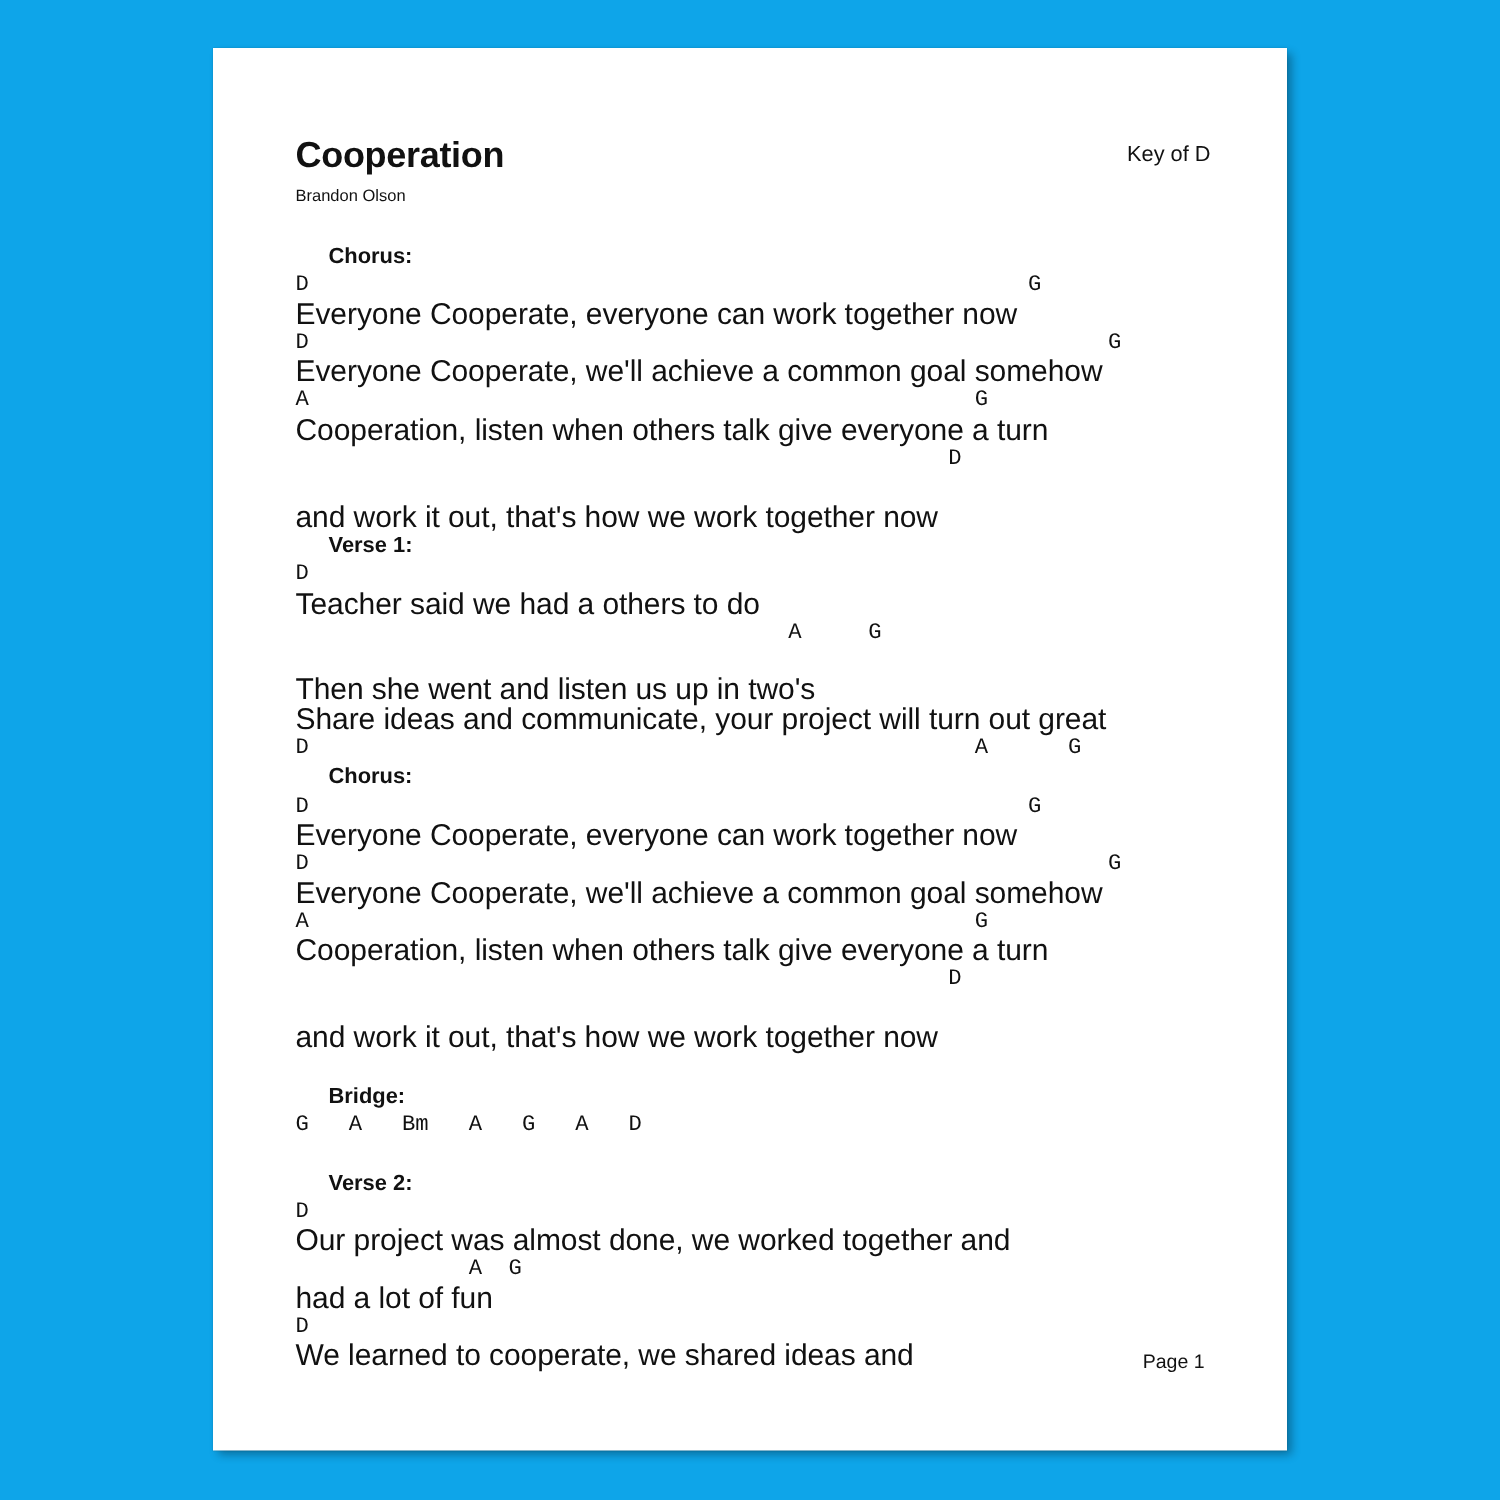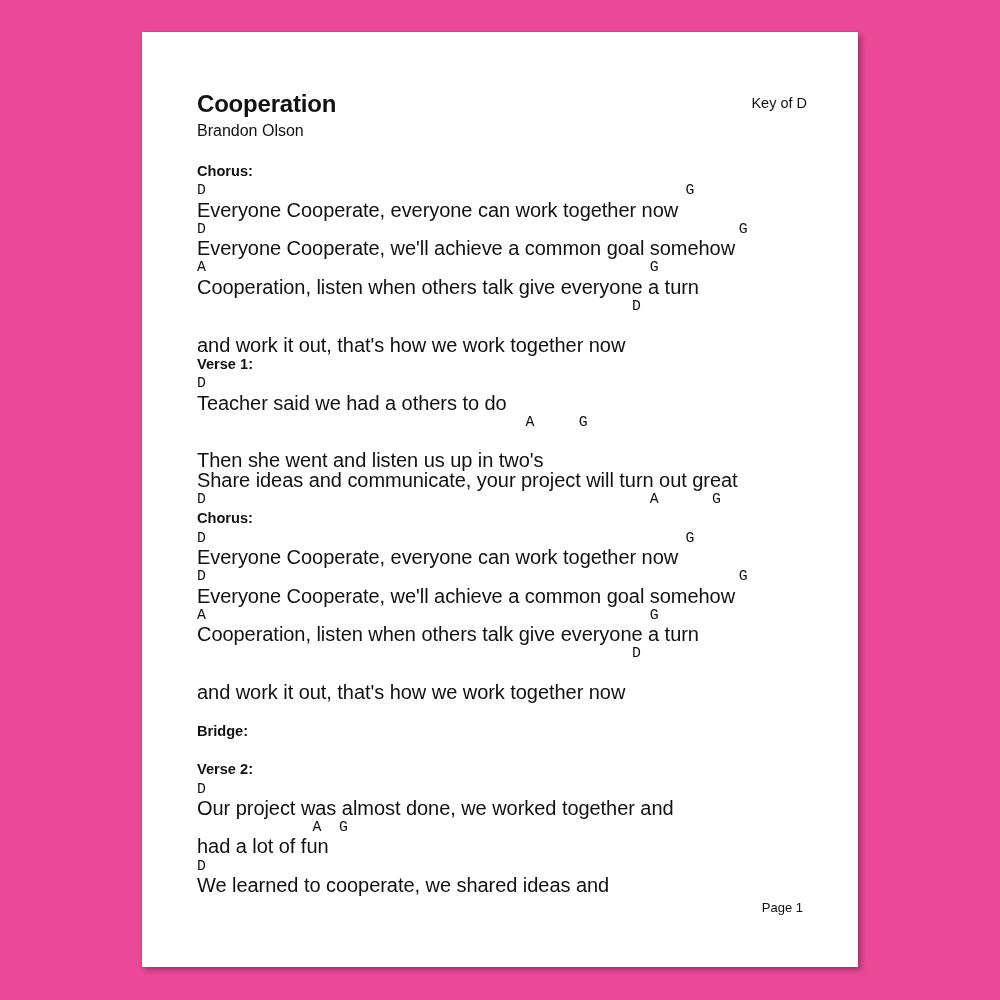--- a/index.html
+++ b/index.html
@@ -12,21 +12,21 @@
     height: 1000px;
     background: #ffffff;
     font-family: "Liberation Sans", sans-serif;
     overflow: hidden;
   }
 
   #viewport {
     position: relative;
     width: 1000px;
     height: 1000px;
-    background: #ec4899;
+    background: #0ea5e9;
   }
 
   
   #page-sheet {
     position: absolute;
     left: 142px;
     top: 32px;
     width: 716px;
     height: 935px;
     background: #ffffff;
@@ -43,21 +43,21 @@
   }
   #song-title {
     font-size: 24px;
     font-weight: bold;
     color: #111111;
     letter-spacing: -0.2px;
     line-height: 28px;
     margin: 0;
   }
   #song-author {
-    font-size: 16px;
+    font-size: 11px;
     font-weight: normal;
     color: #111111;
     line-height: 20px;
     margin: 0;
     padding-top: 3px;
   }
   #key-signature {
     position: absolute;
     right: 0;
     top: 5px;
@@ -76,20 +76,21 @@
 
   .line {
     line-height: 19.3px;
     min-height: 19.3px;
     color: #111111;
     white-space: pre;
   }
   .line.section {
     font-size: 14.6px;
     font-weight: bold;
+    margin-left: 22px;
   }
   .line.lyric {
     font-size: 20px;
     font-weight: normal;
     letter-spacing: -0.05px;
   }
   
   .line.chord {
     font-size: 14.8px;
     font-weight: normal;
@@ -148,20 +149,21 @@
         <div class="line lyric">Everyone Cooperate, everyone can work together now</div>
         <div class="line chord">D                                                            G</div>
         <div class="line lyric">Everyone Cooperate, we'll achieve a common goal somehow</div>
         <div class="line chord">A                                                  G</div>
         <div class="line lyric">Cooperation, listen when others talk give everyone a turn</div>
         <div class="line chord">                                                 D</div>
         <div class="line blank"></div>
         <div class="line lyric">and work it out, that's how we work together now</div>
         <div class="line blank"></div>
         <div class="line section">Bridge:</div>
+        <div class="line chord">G   A   Bm   A   G   A   D</div>
         <div class="line blank"></div>
         <div class="line section">Verse 2:</div>
         <div class="line chord">D</div>
         <div class="line lyric">Our project was almost done, we worked together and</div>
         <div class="line chord">             A  G</div>
         <div class="line lyric">had a lot of fun</div>
         <div class="line chord">D</div>
         <div class="line lyric">We learned to cooperate, we shared ideas and</div>
       </div>
 

